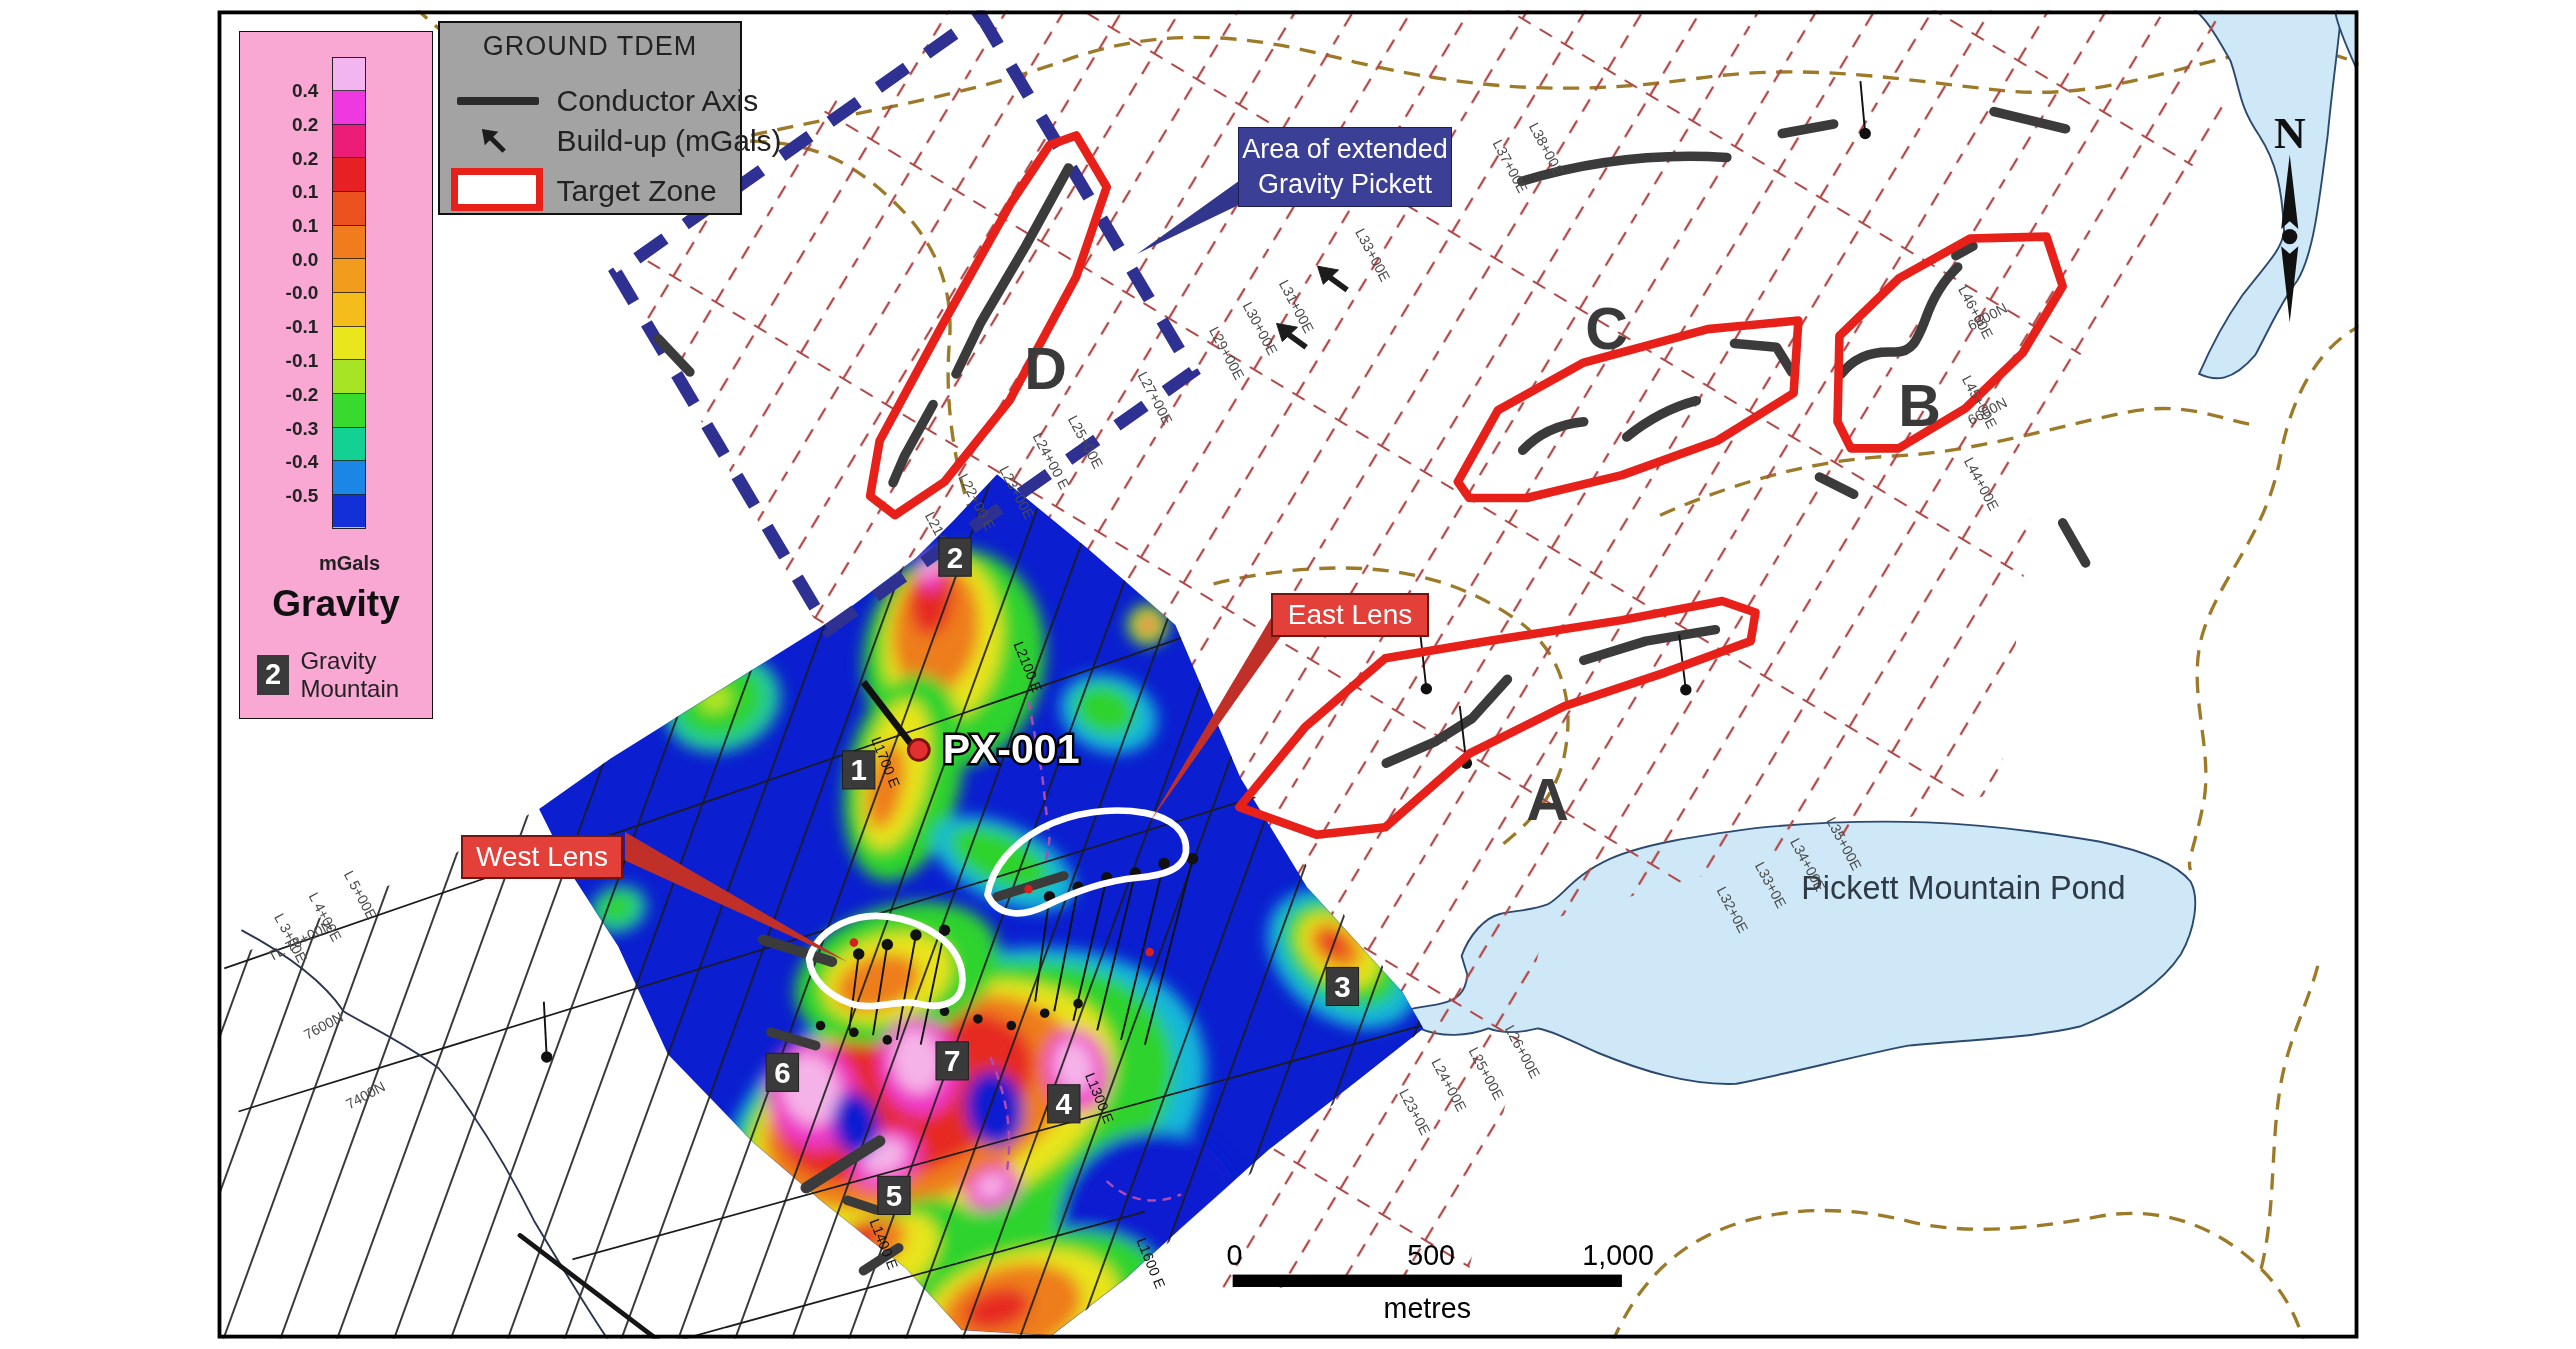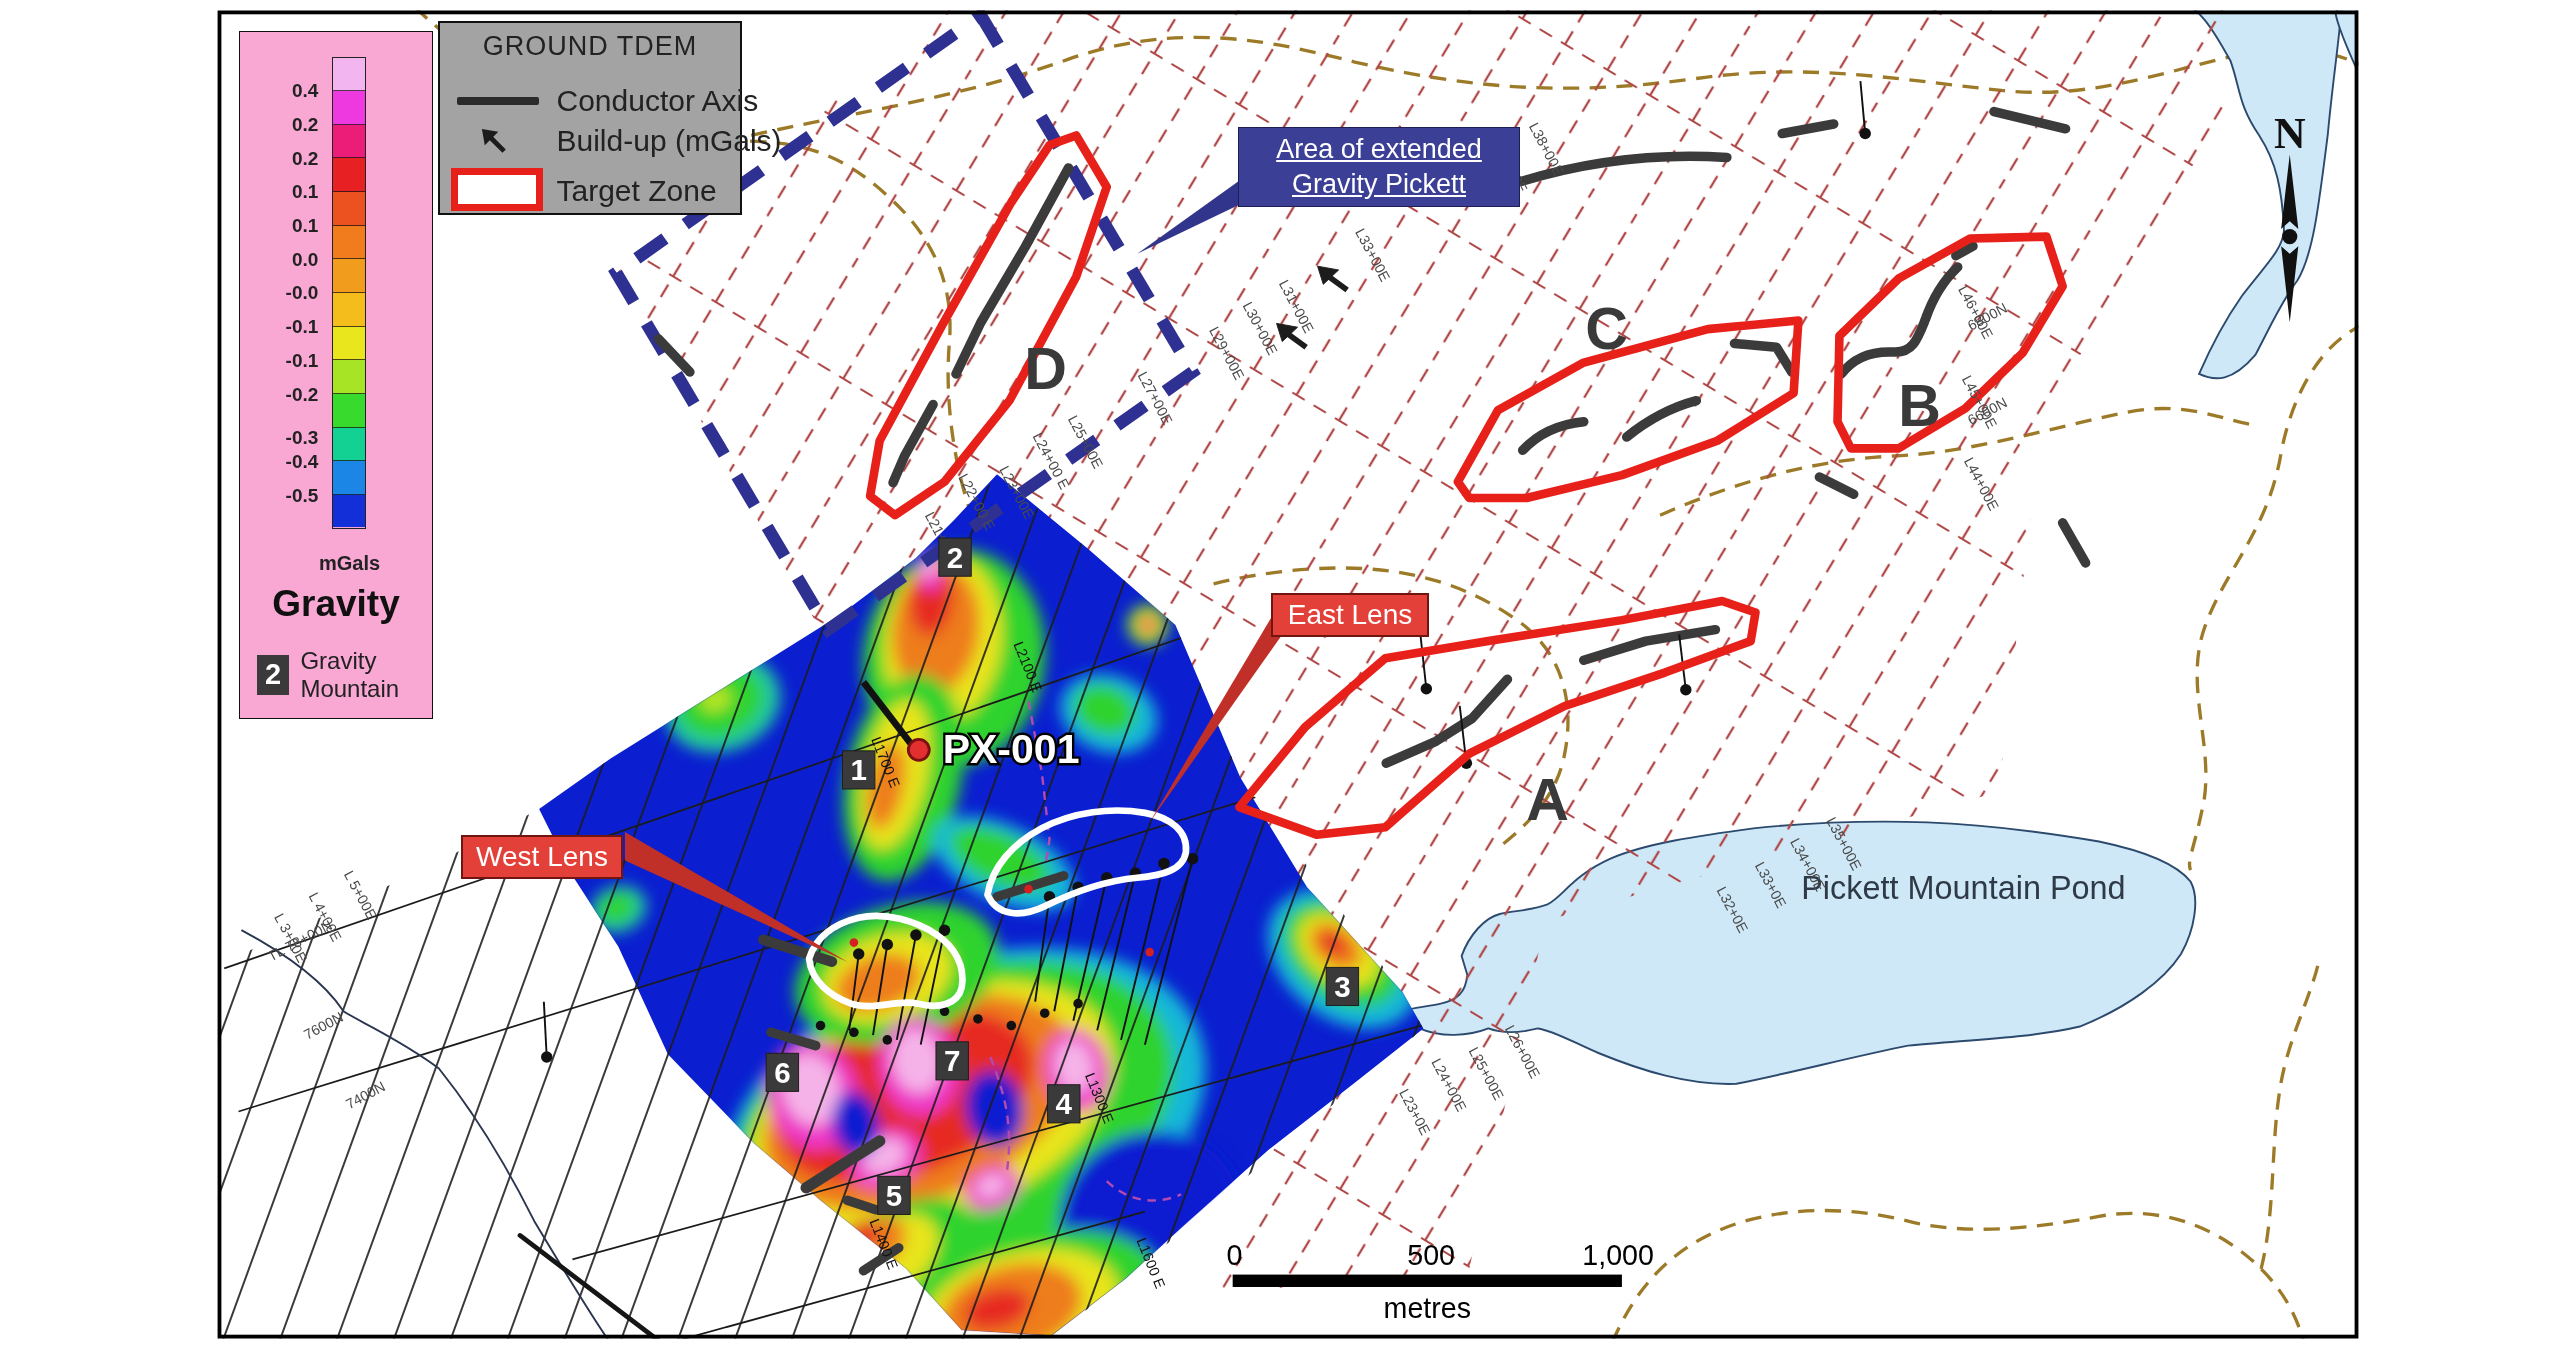--- a/index.html
+++ b/index.html
@@ -50,22 +50,22 @@
   .tdem-label{position:absolute;left:107px;font-size:30px;color:#222;white-space:nowrap;}
   .sw-line{position:absolute;left:7.6px;top:13.4px;width:82px;height:7.6px;background:#2b2b2b;
            border-radius:1.9px;}
   .sw-target{position:absolute;left:1.9px;top:-5.7px;width:78px;height:29px;background:#fff;
              border:7.6px solid #e8201a;}
   .sw-arrow{position:absolute;left:29px;top:1.9px;}
 
   
   .callout{position:absolute;display:flex;align-items:center;justify-content:center;
            color:#fff;text-align:center;box-sizing:border-box;}
-  #area-box{left:1238px;top:127px;width:282px;height:80px;background:#3c3f96;
-            border:1.9px solid #1c1f50;font-size:27px;line-height:35px;text-decoration:underline;}
+  #area-box{left:1238px;top:127px;width:214px;height:80px;background:#3c3f96;
+            border:1.9px solid #1c1f50;font-size:27px;line-height:35px;}
   #east-lens-box{left:1271px;top:593px;width:158px;height:44px;background:#e4403a;
                  border:2.9px solid #701510;font-size:28px;}
   #west-lens-box{left:461px;top:819px;width:162px;height:44px;background:#e4403a;
                  border:2.9px solid #701510;font-size:28px;margin-top:16px;}
 </style>
 </head>
 <body>
 
 <div id="page">
 
@@ -409,21 +409,21 @@
         <div class="cb-label" style="top: 48px;">0.4</div>
         <div class="cb-label" style="top: 82px;">0.2</div>
         <div class="cb-label" style="top: 116px;">0.2</div>
         <div class="cb-label" style="top: 149px;">0.1</div>
         <div class="cb-label" style="top: 183px;">0.1</div>
         <div class="cb-label" style="top: 217px;">0.0</div>
         <div class="cb-label" style="top: 250px;">-0.0</div>
         <div class="cb-label" style="top: 284px;">-0.1</div>
         <div class="cb-label" style="top: 318px;">-0.1</div>
         <div class="cb-label" style="top: 352px;">-0.2</div>
-        <div class="cb-label" style="top: 395px;">-0.3</div>
+        <div class="cb-label" style="top: 386px;">-0.3</div>
         <div class="cb-label" style="top: 419px;">-0.4</div>
         <div class="cb-label" style="top: 453px;">-0.5</div>
       </div>
   <div id="mgals">mGals</div>
   <div id="gravity-title">Gravity</div>
   <div id="anomaly-row">
     <div id="anomaly-symbol">2</div>
     <div id="anomaly-text">
       <div>Gravity</div>
       <div>Mountain</div>

